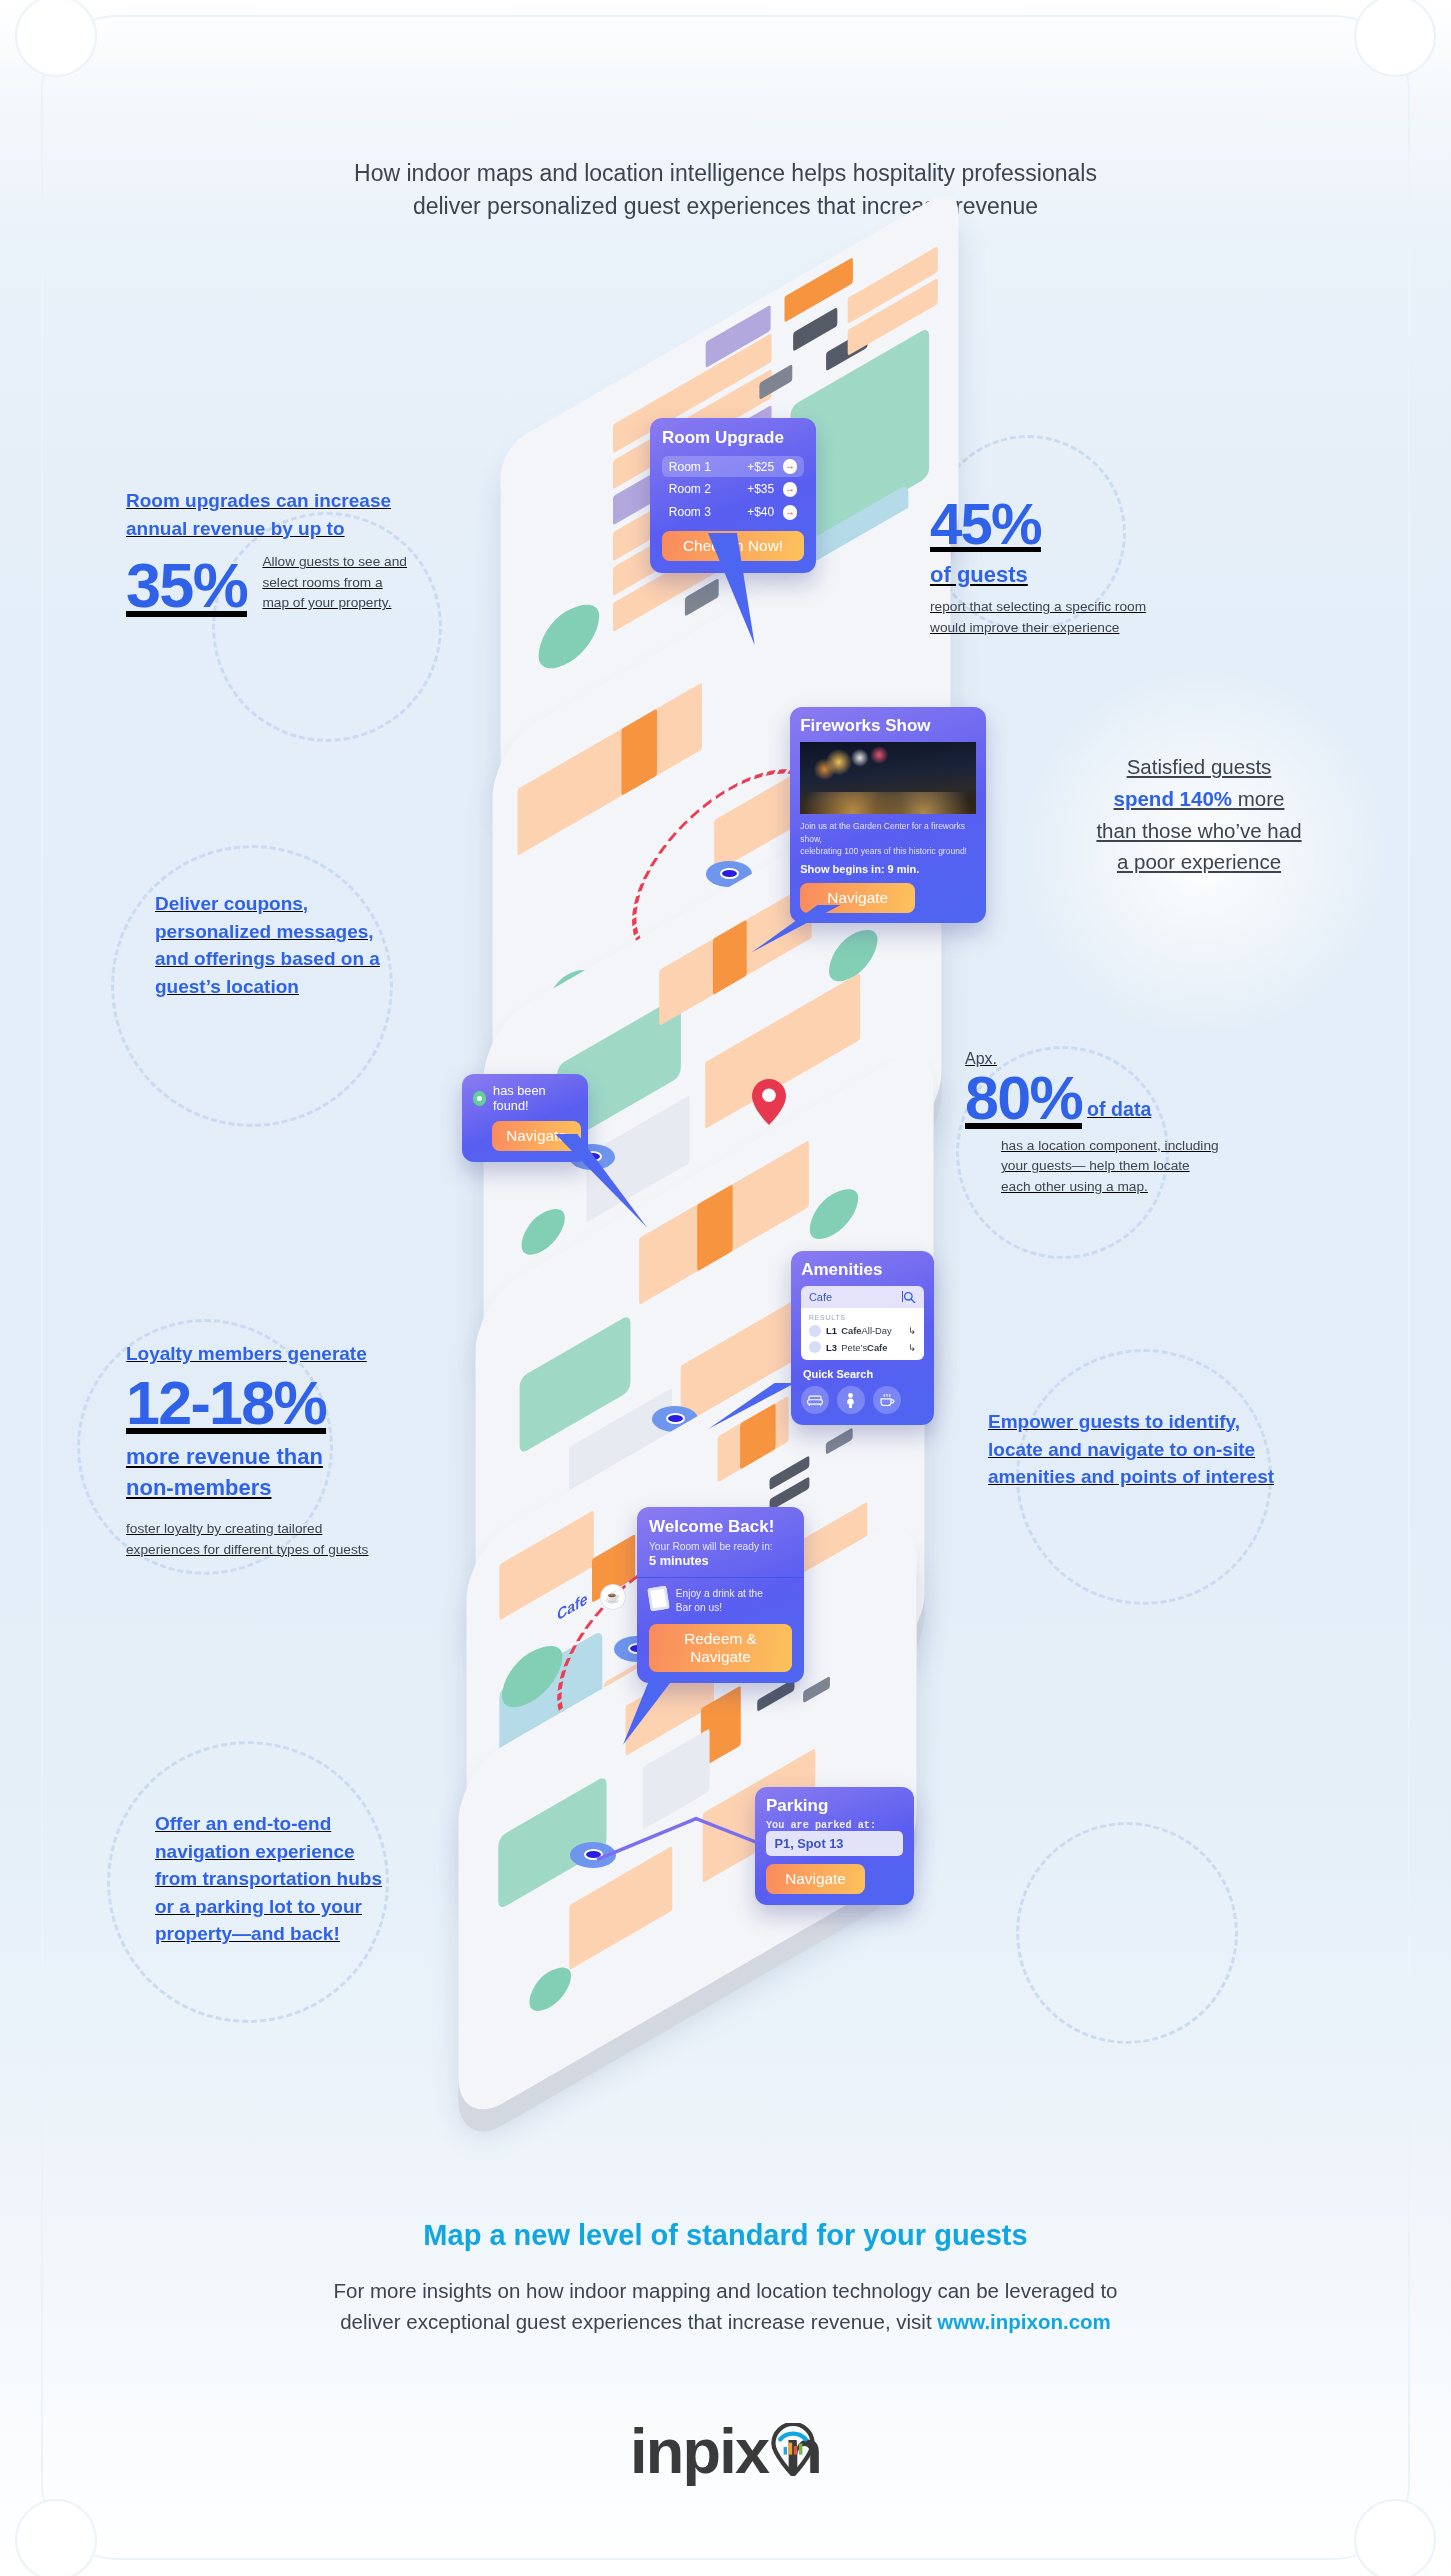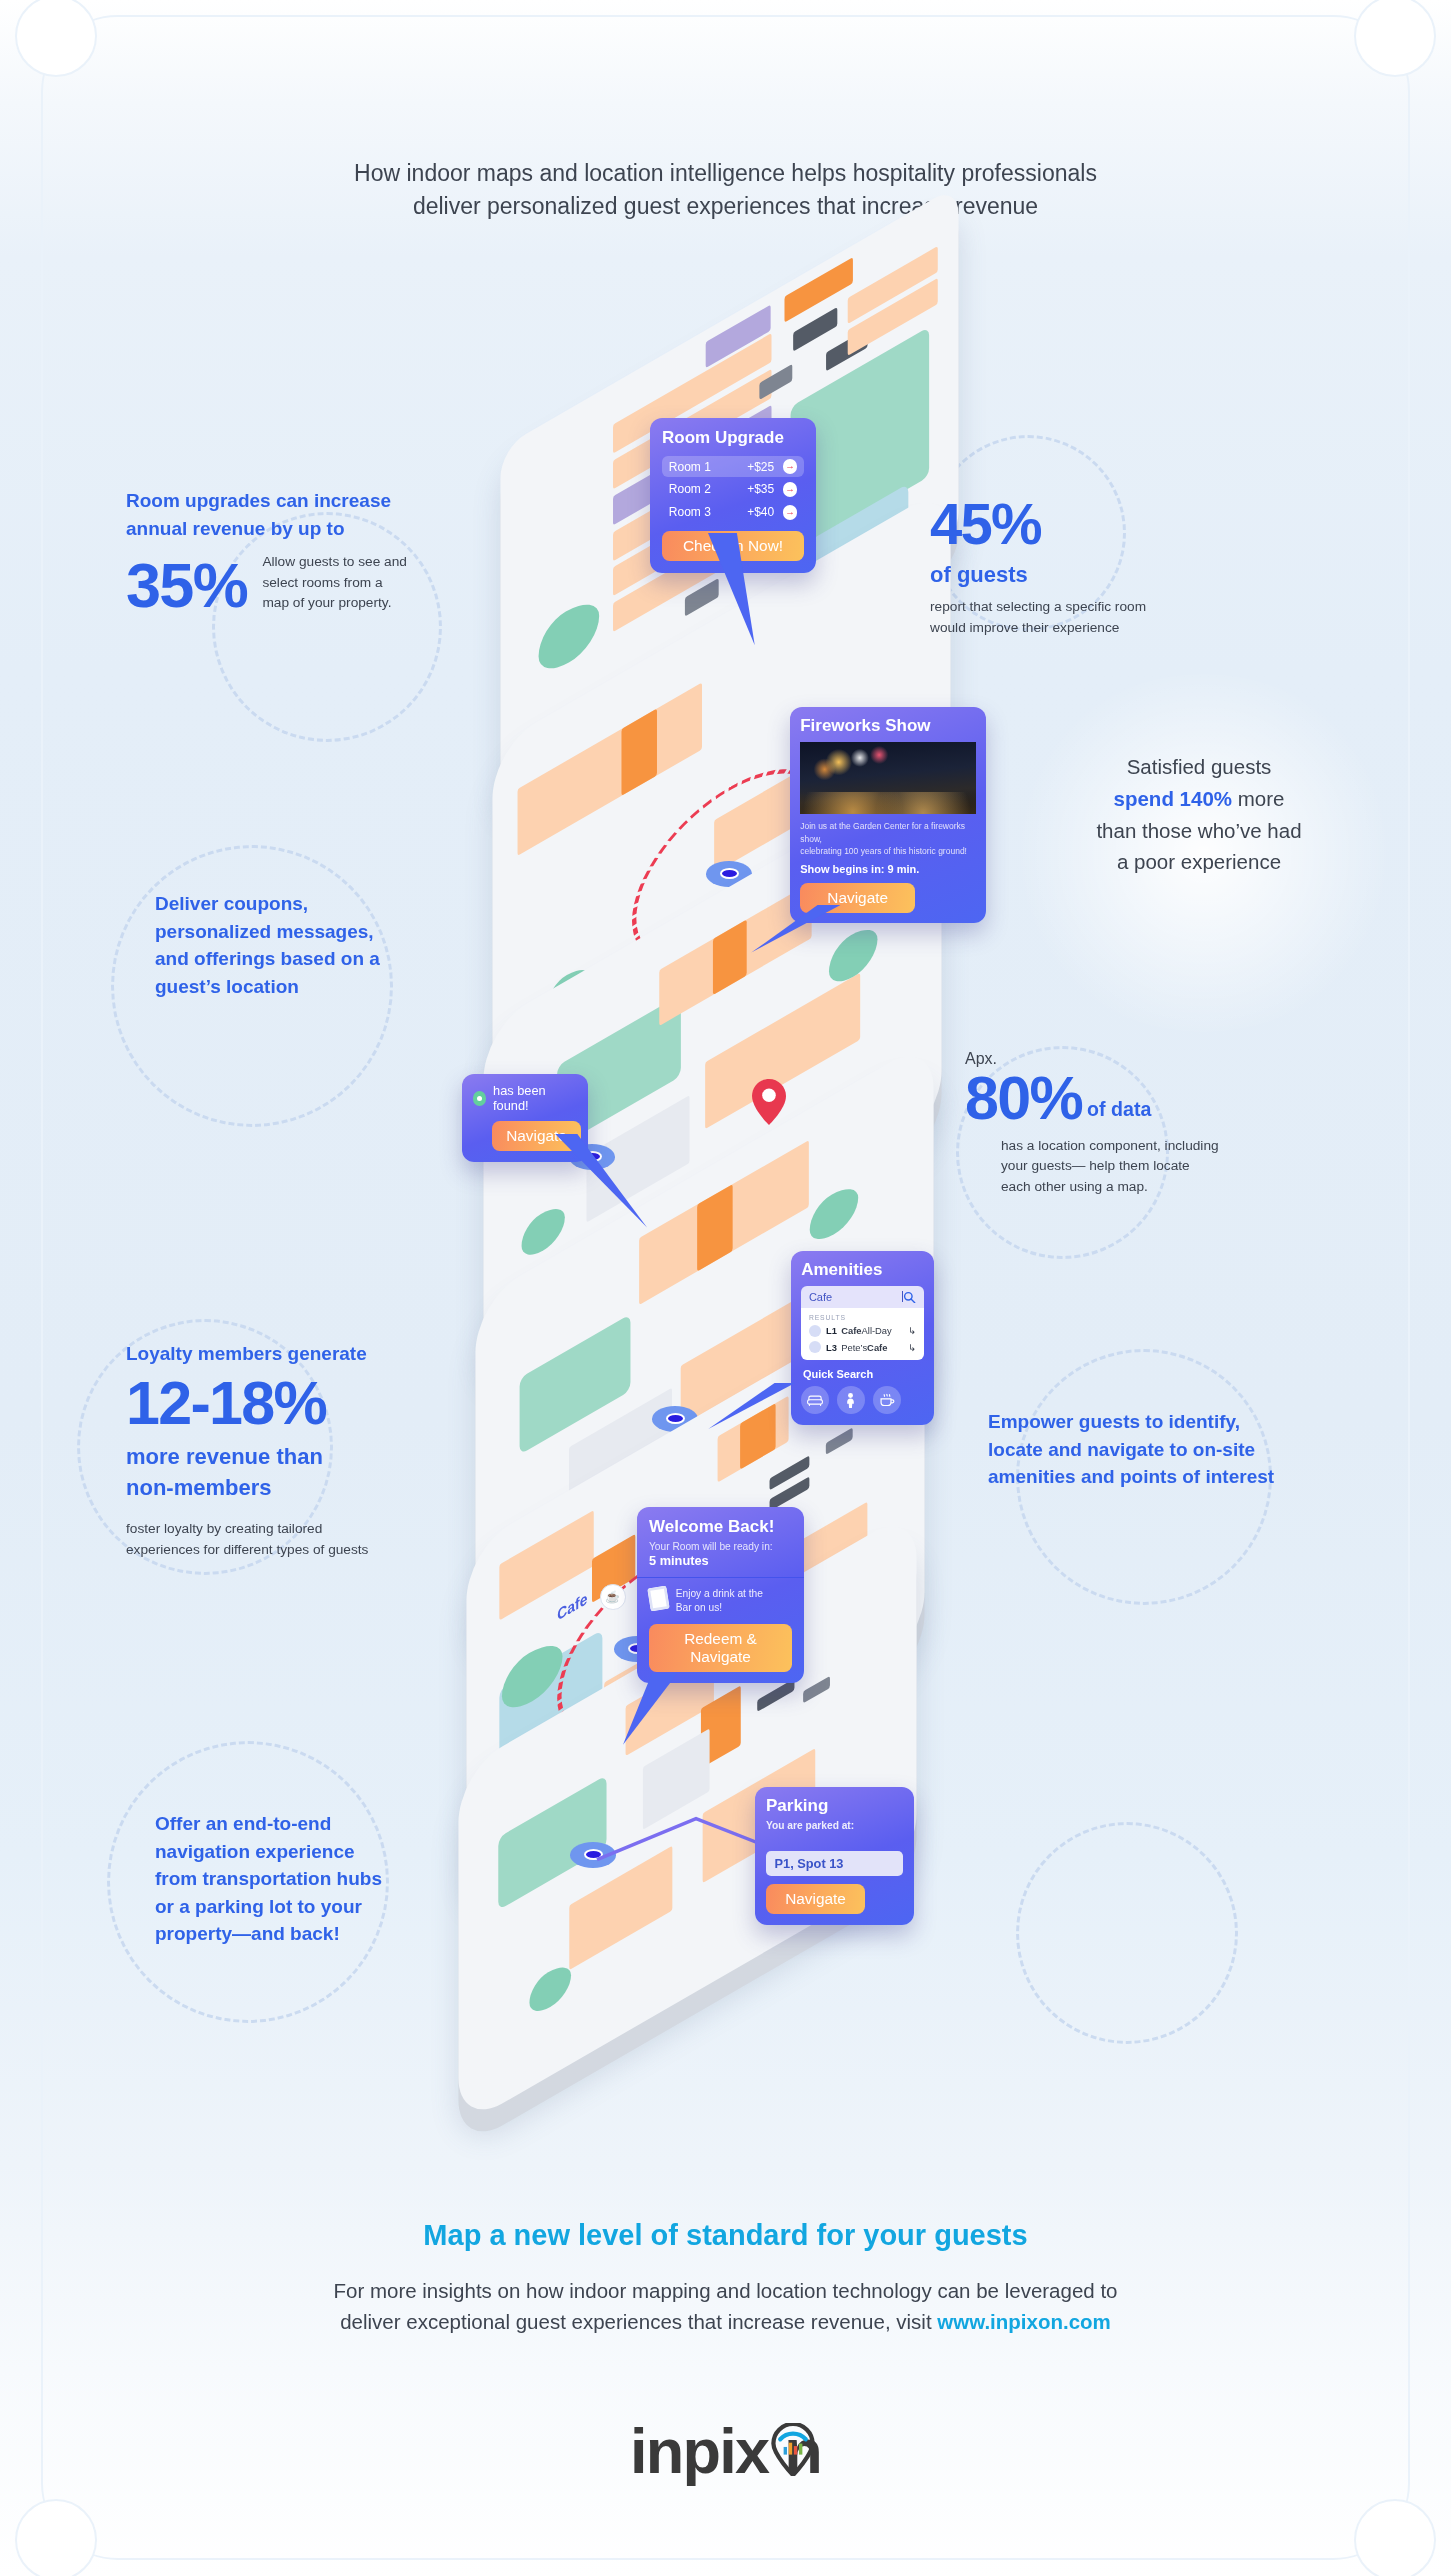--- a/index.html
+++ b/index.html
@@ -77,21 +77,21 @@
 
   
   .glow {
     position: absolute;
     border-radius: 50%;
     background: radial-gradient(circle, rgba(255,255,255,0.95) 0%, rgba(255,255,255,0) 70%);
     pointer-events: none;
   }
 
   
-  .stat { position: absolute; }
+  .stat { position: absolute; text-decoration: underline; }
   .stat-lead {
     font-size: 19px;
     font-weight: bold;
     color: #2f62e8;
     line-height: 1.45;
   }
   .stat-big {
     font-weight: bold;
     color: #2f62e8;
     line-height: 1;
@@ -307,21 +307,21 @@
   .wb-ticket {
     width: 19px; height: 23px; border-radius: 2.6px;
     background: #ffffff;
     transform: rotate(-9deg);
     flex: none;
     box-shadow: inset 0 0 0 2.6px #dfe3f7;
   }
   .wb-text { font-size: 10.2px; line-height: 1.42; color: #f0eefd; }
 
   
-  .pk-sub { font-size: 10.2px; font-weight: bold; color: #efeefc; margin-bottom: 20px; }
+  .pk-sub { font-size: 10.2px; font-weight: bold; color: #efeefc; margin-bottom: 0; font-family: Liberation Mono, monospace; }
   .pk-field {
     background: #e2e3f9; border-radius: 5.1px;
     padding: 5.1px 8.5px; font-size: 12.8px; font-weight: bold;
     color: #3a53c8; margin-bottom: 7.7px;
   }
 
   
   .footer { position: absolute; left: 0; top: 2219px; width: 1451px; text-align: center; }
   .footer-title {
     font-size: 29px; font-weight: bold; color: #12a6e0;

